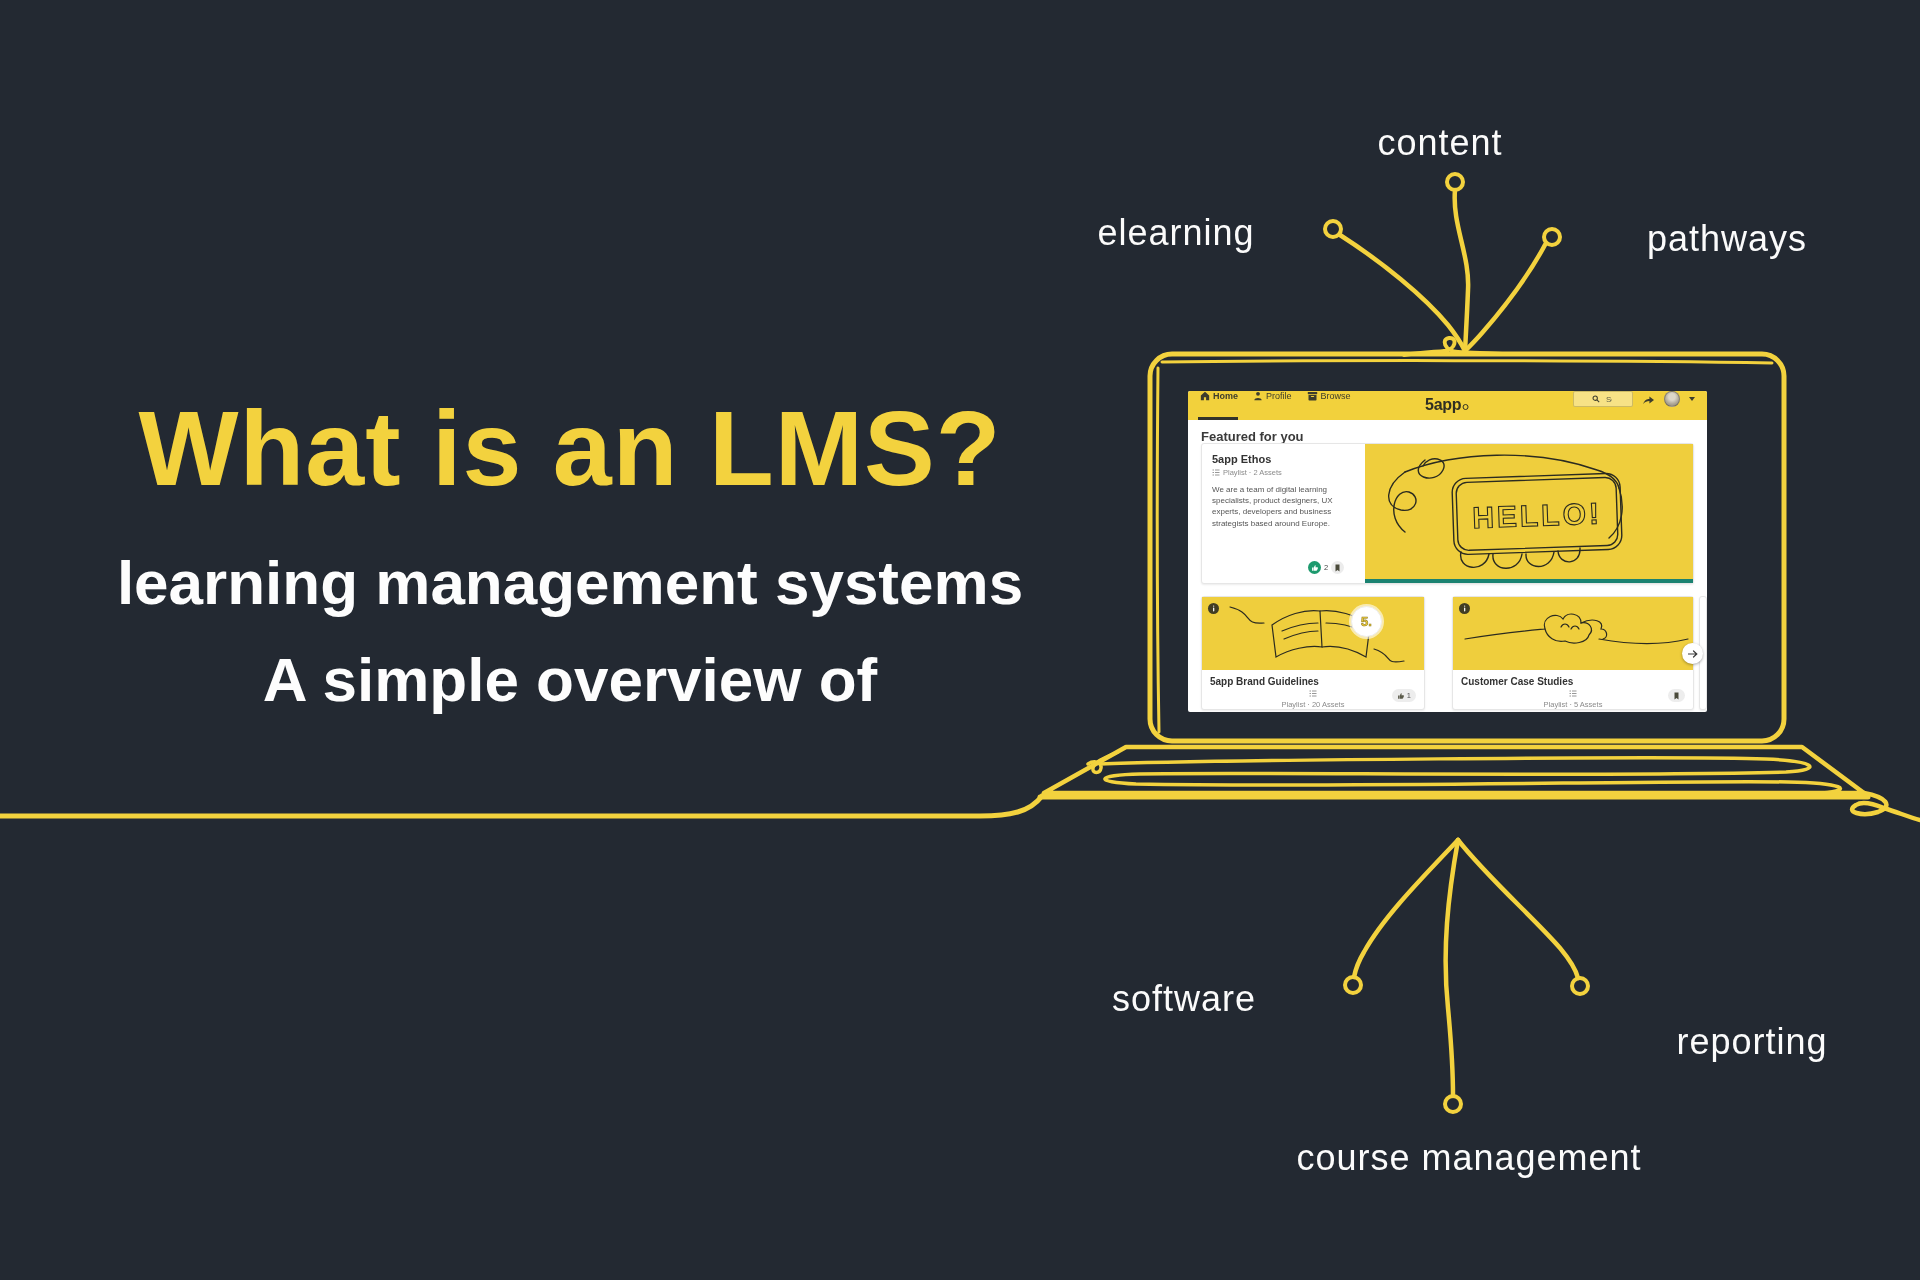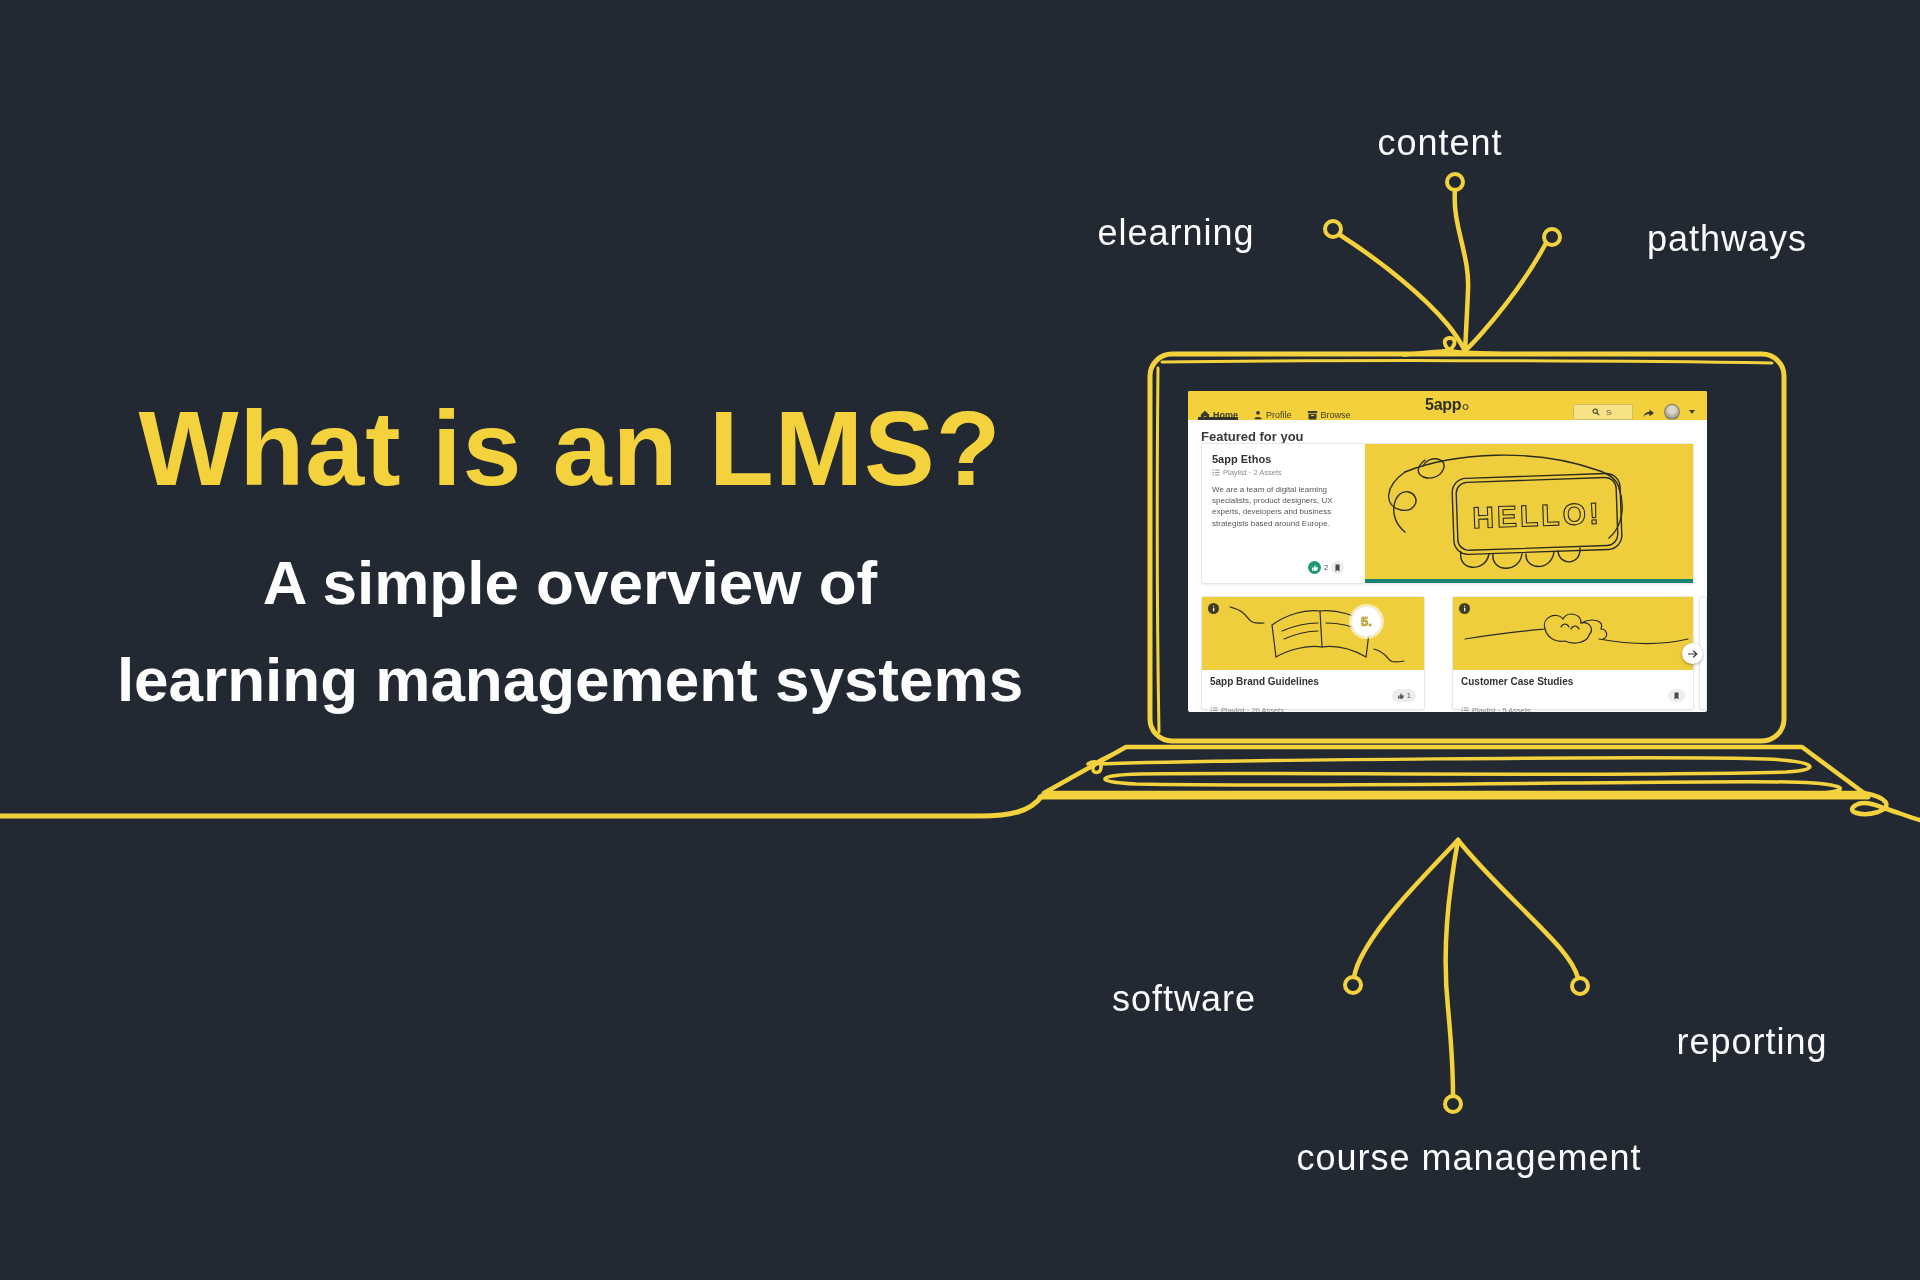--- a/index.html
+++ b/index.html
@@ -30,21 +30,21 @@
   #kw-pathways{left:1727px;top:239px;}
   #kw-software{left:1184px;top:999px;}
   #kw-reporting{left:1752px;top:1042px;}
   #kw-course{left:1469px;top:1158px;}
 
   
   .shot{
     position:absolute;left:1188px;top:391px;width:519px;height:321px;
     background:#ffffff;border-radius:2px;overflow:hidden;
   }
-  .navbar{position:relative;height:29px;background:#F2D13C;display:flex;align-items:flex-end;padding:0 12px;box-sizing:border-box;}
+  .navbar{position:relative;height:29px;background:#F2D13C;display:flex;align-items:flex-start;padding:0 12px;box-sizing:border-box;}
   .nav-item{display:flex;align-items:center;gap:3px;font-size:9px;color:#3D3D2C;margin-right:15px;cursor:pointer;}
   .nav-item.active{font-weight:bold;}
   .nav-underline{position:absolute;left:10px;top:26px;width:40px;height:3px;background:#33332A;}
   .logo{position:absolute;left:50%;transform:translateX(-52%);top:5px;font-size:16px;font-weight:800;color:#2F2F23;letter-spacing:-0.3px;}
   .logo-dot{display:inline-block;width:4px;height:4px;border:1px solid #2F2F23;border-radius:50%;margin-left:1px;vertical-align:baseline;}
   .nav-right{margin-left:auto;display:flex;align-items:center;gap:9px;}
   .searchbox{display:flex;align-items:center;gap:4px;width:60px;height:16px;background:rgba(255,255,255,0.38);
     border:1px solid rgba(110,95,25,0.30);border-radius:2px;padding:0 18px;box-sizing:border-box;}
   .searchbox input{flex:1;min-width:0;background:transparent;border:none;outline:none;font-size:8px;color:#4a4a3a;font-family:"Liberation Sans",sans-serif;}
   .searchbox input::placeholder{color:#5d5d48;opacity:1;}
@@ -72,21 +72,21 @@
   .card{position:absolute;top:205px;height:114px;background:#fff;border:1px solid #E6E6E6;border-radius:3px;
     box-shadow:0 1px 2px rgba(0,0,0,0.08);box-sizing:border-box;}
   #card1{left:13px;width:224px;}
   #card2{left:264px;width:242px;}
   #card3{left:511px;width:8px;}
   .card-img{position:relative;height:73px;background:#EFCE3D;overflow:hidden;}
   .info-circle{position:absolute;left:6px;top:6px;width:11px;height:11px;border-radius:50%;background:rgba(45,45,33,0.9);
     display:flex;align-items:center;justify-content:center;}
   .card-body{padding:6px 8px 0 8px;}
   .card-title{font-size:10px;font-weight:bold;color:#333;}
-  .card .meta{margin-top:19px;}
+  .card .meta{margin-top:3px;flex-direction:column;}
   .pill{position:absolute;right:8px;bottom:7px;height:13px;border-radius:7px;background:#EDEDED;
     display:flex;align-items:center;gap:2px;padding:0 5px;font-size:7.5px;color:#555;}
   .next-btn{position:absolute;left:494px;top:252px;width:21px;height:21px;border-radius:50%;background:#fff;
     box-shadow:0 1px 3px rgba(0,0,0,0.35);display:flex;align-items:center;justify-content:center;z-index:4;cursor:pointer;}
 </style>
 </head>
 <body>
 
 <svg id="art" viewBox="0 0 1920 1280" fill="none">
   <g stroke="#F3D23E" fill="none" stroke-linecap="round" stroke-linejoin="round">
@@ -115,22 +115,22 @@
     <circle cx="1552" cy="237" r="8" stroke-width="4"></circle>
     <circle cx="1353" cy="985" r="8" stroke-width="4"></circle>
     <circle cx="1580" cy="986" r="8" stroke-width="4"></circle>
     <circle cx="1453" cy="1104" r="8" stroke-width="4"></circle>
   </g>
 </svg>
 
 <div class="headline">
   <h1>What is an LMS?</h1>
   <div class="sub">
+    <div>learning management systems</div>
     <div>A simple overview of</div>
-    <div>learning management systems</div>
   </div>
 </div>
 
 <div class="kw" id="kw-content">content</div>
 <div class="kw" id="kw-elearning">elearning</div>
 <div class="kw" id="kw-pathways">pathways</div>
 <div class="kw" id="kw-software">software</div>
 <div class="kw" id="kw-reporting">reporting</div>
 <div class="kw" id="kw-course">course management</div>
 

